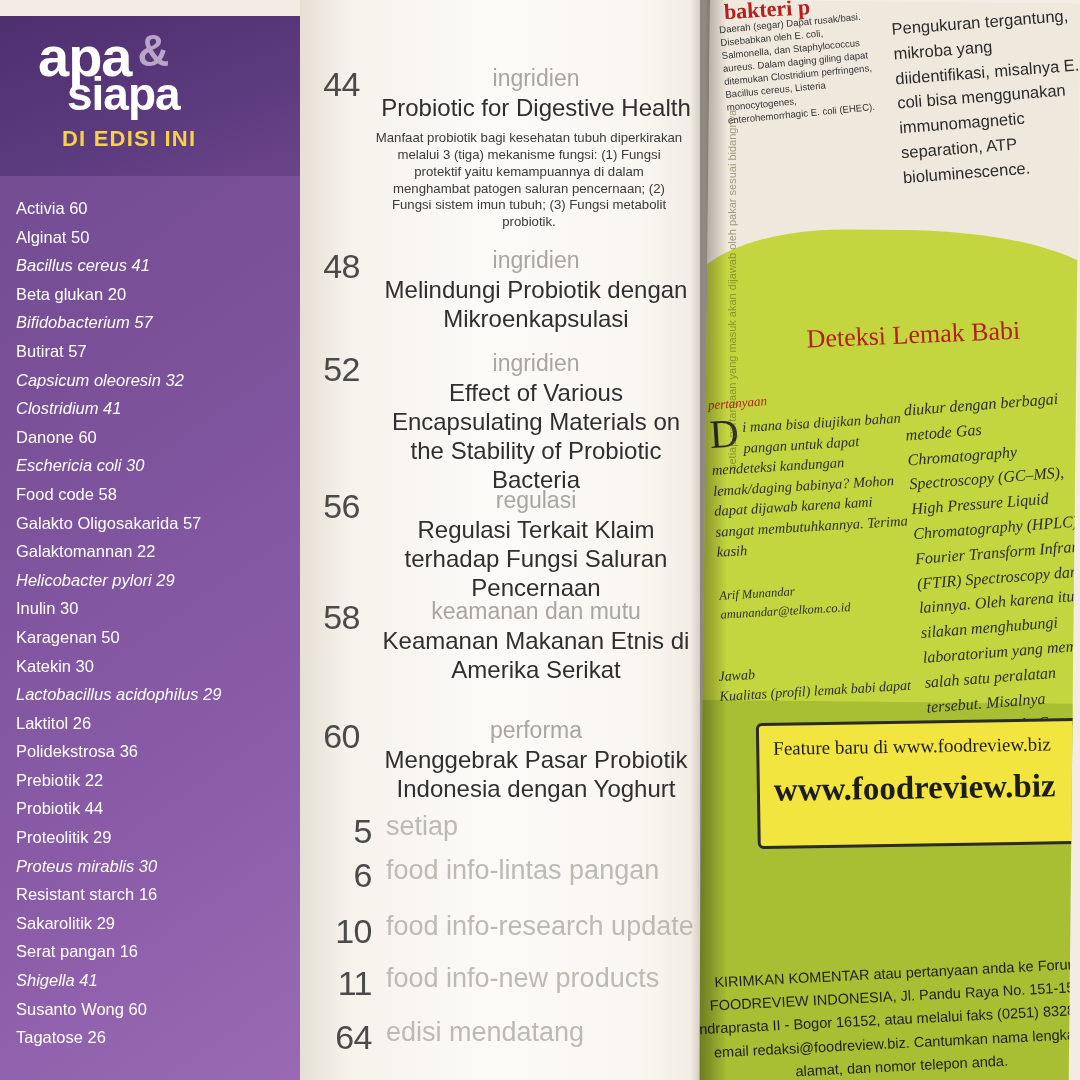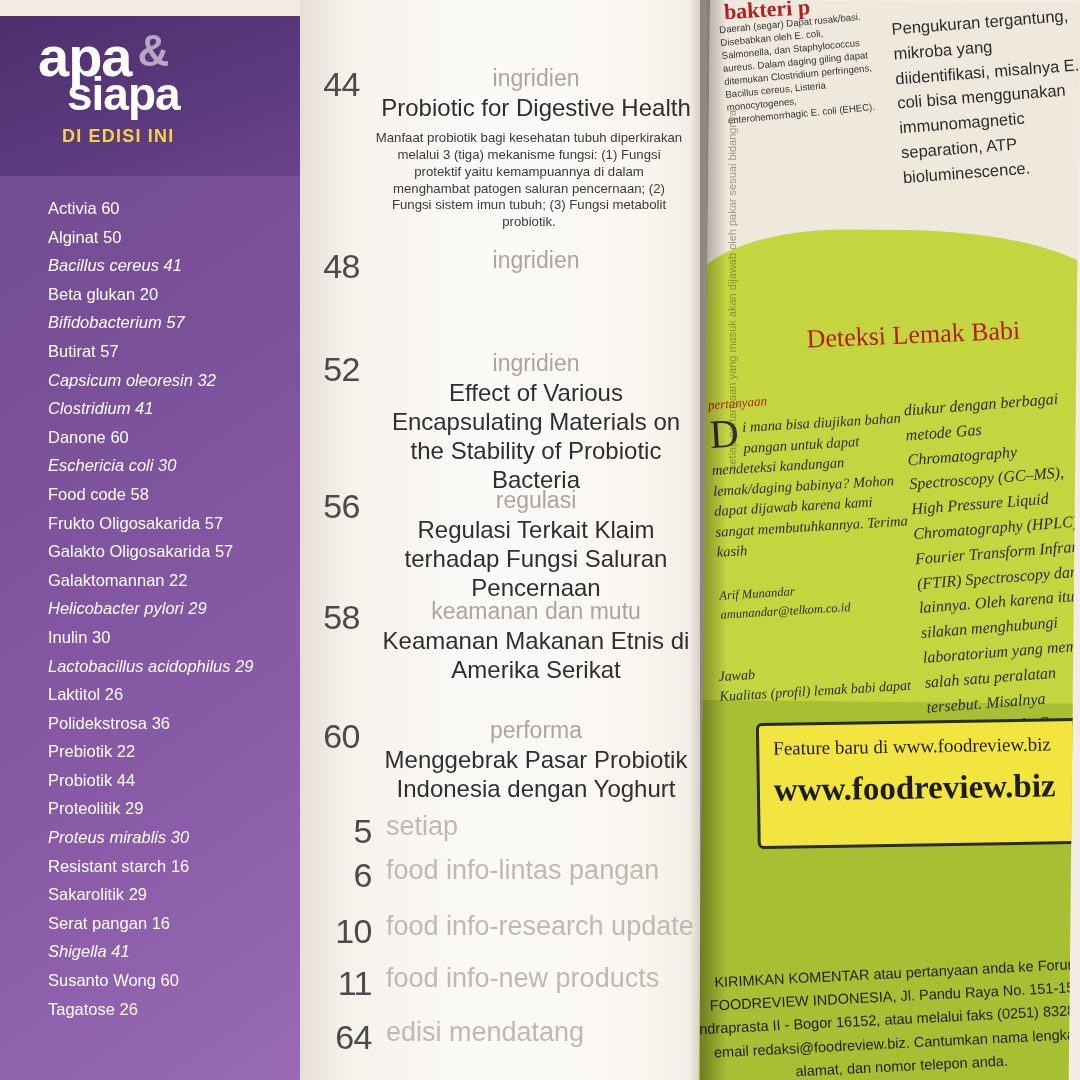--- a/index.html
+++ b/index.html
@@ -60,39 +60,38 @@
     font-weight: bold;
     letter-spacing: -1px;
     margin-left: 29px;
     margin-top: -6px;
   }
   .edisi-ini {
     position: absolute;
     left: 62px;
     top: 110px;
     color: #f5d24a;
-    font-size: 18px;
+    font-size: 22px;
     font-weight: bold;
     letter-spacing: 1.2px;
   }
   .index-list {
     position: absolute;
     left: 0;
     top: 178px;
     width: 300px;
   }
   .index-item {
     color: #ffffff;
     font-size: 16.5px;
     padding: 0 0 0 16px;
     height: 28.6px;
     line-height: 28.6px;
     white-space: nowrap;
     overflow: hidden;
-    margin-left: 32px;
   }
   .index-item.ital { font-style: italic; }
 
   
   .mid-col {
     position: absolute;
     left: 300px;
     top: 0;
     width: 410px;
     height: 1080px;
@@ -381,25 +380,26 @@
         <div class="index-item">Alginat 50</div>
         <div class="index-item ital">Bacillus cereus 41</div>
         <div class="index-item">Beta glukan 20</div>
         <div class="index-item ital">Bifidobacterium 57</div>
         <div class="index-item">Butirat 57</div>
         <div class="index-item ital">Capsicum oleoresin 32</div>
         <div class="index-item ital">Clostridium 41</div>
         <div class="index-item">Danone 60</div>
         <div class="index-item ital">Eschericia coli 30</div>
         <div class="index-item">Food code 58</div>
-        <div class="index-item">Frukto Oligosakarida 57</div>
         <div class="index-item">Galakto Oligosakarida 57</div>
         <div class="index-item">Galaktomannan 22</div>
         <div class="index-item ital">Helicobacter pylori 29</div>
         <div class="index-item">Inulin 30</div>
+        <div class="index-item">Karagenan 50</div>
+        <div class="index-item">Katekin 30</div>
         <div class="index-item ital">Lactobacillus acidophilus 29</div>
         <div class="index-item">Laktitol 26</div>
         <div class="index-item">Polidekstrosa 36</div>
         <div class="index-item">Prebiotik 22</div>
         <div class="index-item">Probiotik 44</div>
         <div class="index-item">Proteolitik 29</div>
         <div class="index-item ital">Proteus mirablis 30</div>
         <div class="index-item">Resistant starch 16</div>
         <div class="index-item">Sakarolitik 29</div>
         <div class="index-item">Serat pangan 16</div>
@@ -416,20 +416,21 @@
           <div class="toc-body">
             <div class="toc-rubric">ingridien</div>
             <div class="toc-title">Probiotic for Digestive Health</div>
             <div class="toc-desc">Manfaat probiotik bagi kesehatan tubuh diperkirakan melalui 3 (tiga) mekanisme fungsi: (1) Fungsi protektif yaitu kemampuannya di dalam menghambat patogen saluran pencernaan; (2) Fungsi sistem imun tubuh; (3) Fungsi metabolit probiotik.</div>
           </div>
         </div>
         <div class="toc-entry" style="top: 222px;">
           <div class="toc-num">48</div>
           <div class="toc-body">
             <div class="toc-rubric">ingridien</div>
+            <div class="toc-title">Melindungi Probiotik dengan Mikroenkapsulasi</div>
           </div>
         </div>
         <div class="toc-entry" style="top: 325px;">
           <div class="toc-num">52</div>
           <div class="toc-body">
             <div class="toc-rubric">ingridien</div>
             <div class="toc-title">Effect of Various Encapsulating Materials on the Stability of Probiotic Bacteria</div>
           </div>
         </div>
         <div class="toc-entry" style="top: 462px;">

